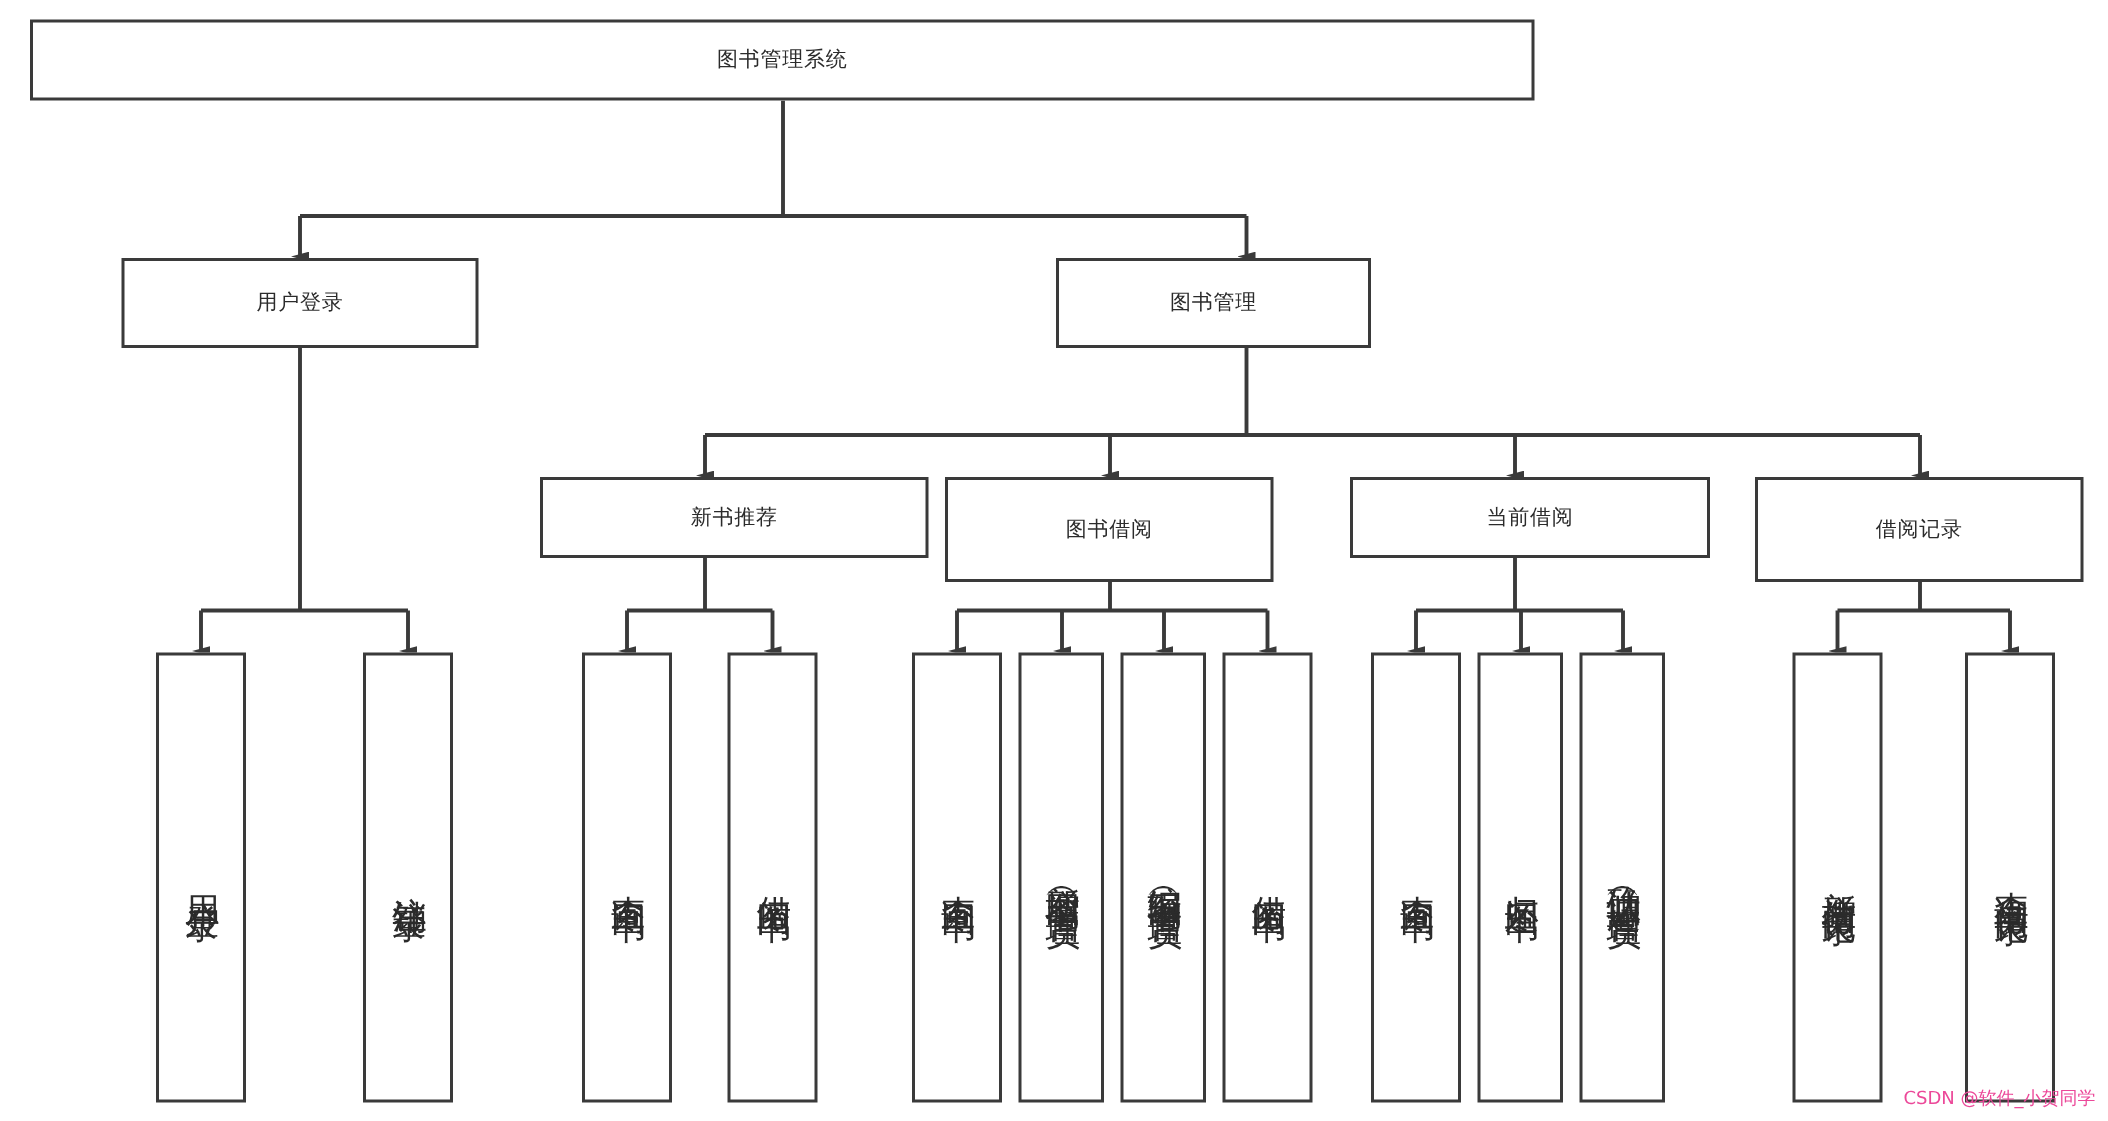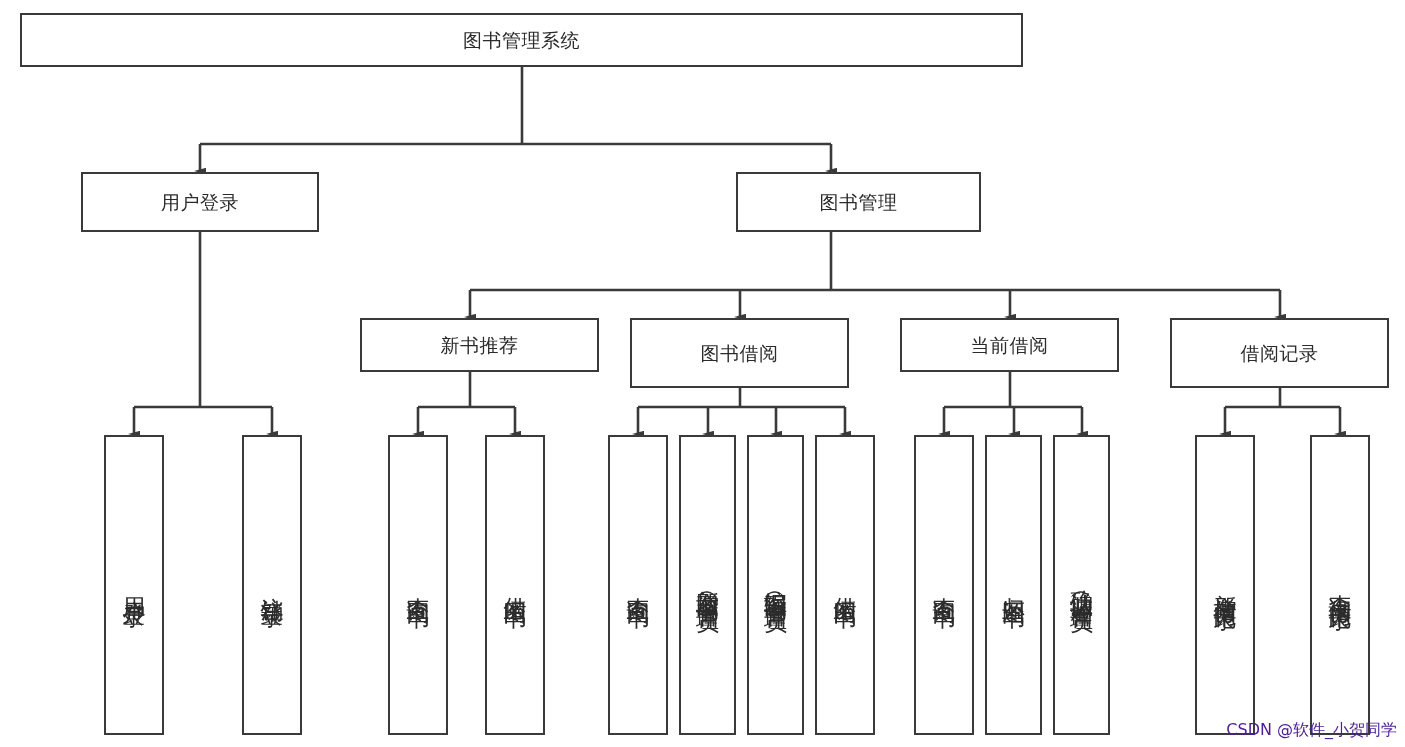--- a/index.html
+++ b/index.html
@@ -34,40 +34,40 @@
     justify-content: center;
     z-index: 2;
   }
   .node-label {
     color: #2b2b2b;
     line-height: 1.18;
     text-align: center;
     white-space: nowrap;
   }
   .node.horiz .node-label {
-    font-size: 19px;
+    font-size: 14px;
     letter-spacing: 0.5px;
   }
   .node.vert {
     align-items: center;
     justify-content: center;
   }
   .node.vert .node-label {
     writing-mode: vertical-rl;
     text-orientation: upright;
     font-size: 23px;
     letter-spacing: 3px;
     line-height: 1;
   }
   #watermark {
     position: absolute;
     right: 8px;
     bottom: 6px;
-    font-size: 16px;
-    color: #4c1d95;
+    font-size: 12px;
+    color: #ec4899;
     z-index: 5;
     white-space: nowrap;
     font-family: "DejaVu Sans", "Liberation Sans", sans-serif;
   }
 </style>
 </head>
 <body>
 
 <div id="canvas">
   <svg id="edges" viewBox="0 0 1405 747" xmlns="http://www.w3.org/2000/svg">
@@ -113,30 +113,30 @@
       </g>
   </svg>
 
   <div id="node-layer">
       <div class="node horiz" style="left: 20px; top: 13px; width: 1003px; height: 54px;">
         <span class="node-label">图书管理系统</span>
       </div>
       <div class="node horiz" style="left: 81px; top: 172px; width: 238px; height: 60px;">
         <span class="node-label">用户登录</span>
       </div>
-      <div class="node horiz" style="left: 736px; top: 172px; width: 245px; height: 60px;">
+      <div class="node horiz" style="left: 704px; top: 172px; width: 210px; height: 60px;">
         <span class="node-label">图书管理</span>
       </div>
-      <div class="node horiz" style="left: 360px; top: 318px; width: 239px; height: 54px;">
+      <div class="node horiz" style="left: 360px; top: 318px; width: 259px; height: 54px;">
         <span class="node-label">新书推荐</span>
       </div>
       <div class="node horiz" style="left: 630px; top: 318px; width: 219px; height: 70px;">
         <span class="node-label">图书借阅</span>
       </div>
-      <div class="node horiz" style="left: 900px; top: 318px; width: 219px; height: 54px;">
+      <div class="node horiz" style="left: 900px; top: 318px; width: 240px; height: 54px;">
         <span class="node-label">当前借阅</span>
       </div>
       <div class="node horiz" style="left: 1170px; top: 318px; width: 219px; height: 70px;">
         <span class="node-label">借阅记录</span>
       </div>
       <div class="node vert" style="left: 104px; top: 435px; width: 60px; height: 300px;">
         <span class="node-label">用户登录</span>
       </div>
       <div class="node vert" style="left: 242px; top: 435px; width: 60px; height: 300px;">
         <span class="node-label">注销登录</span>

